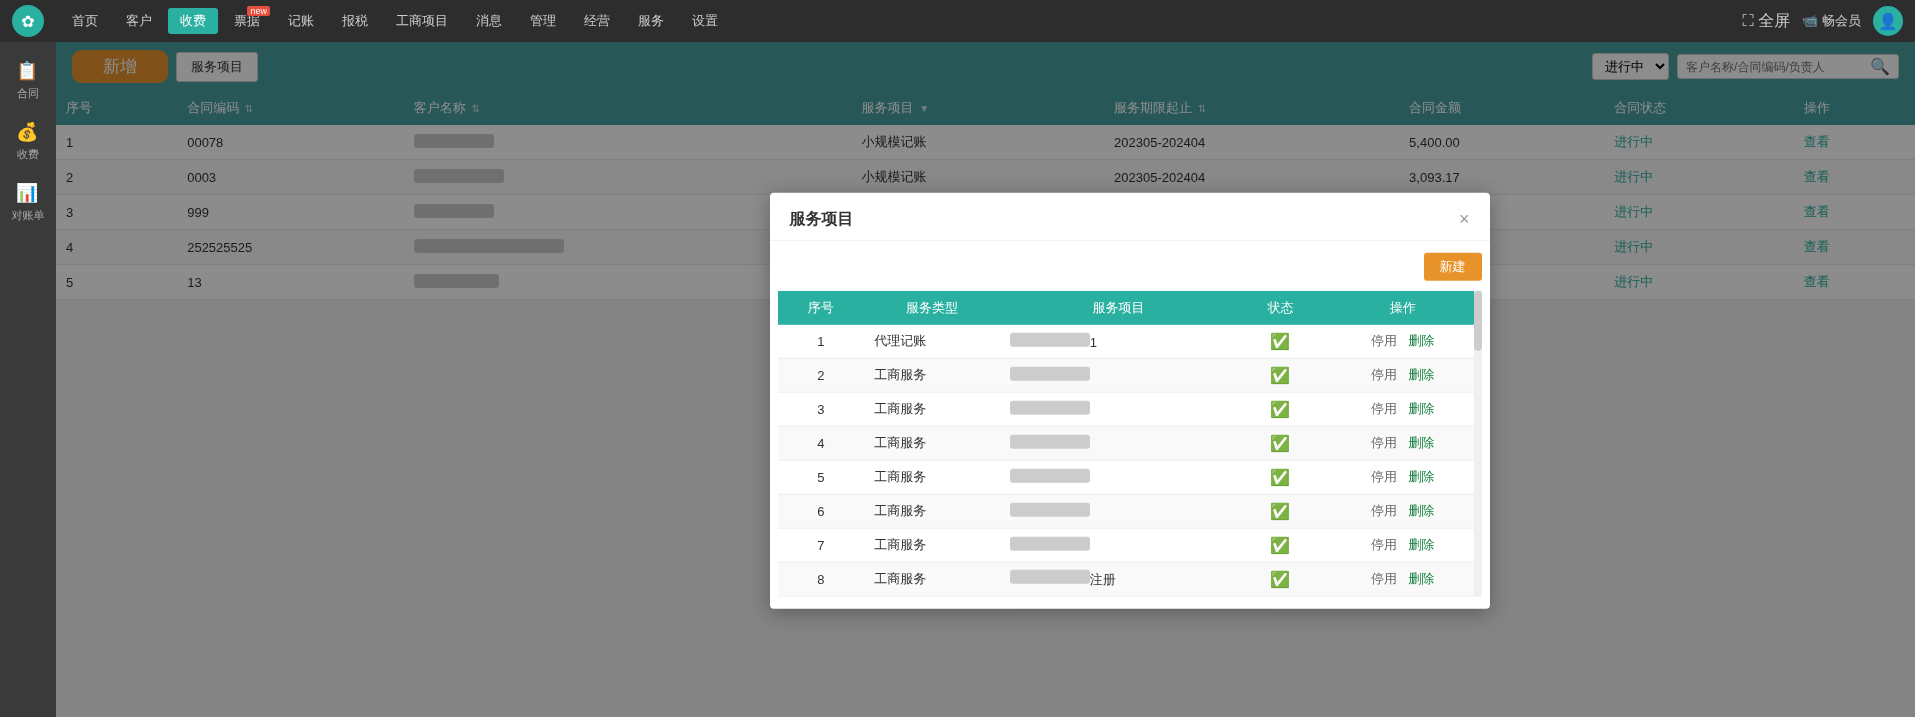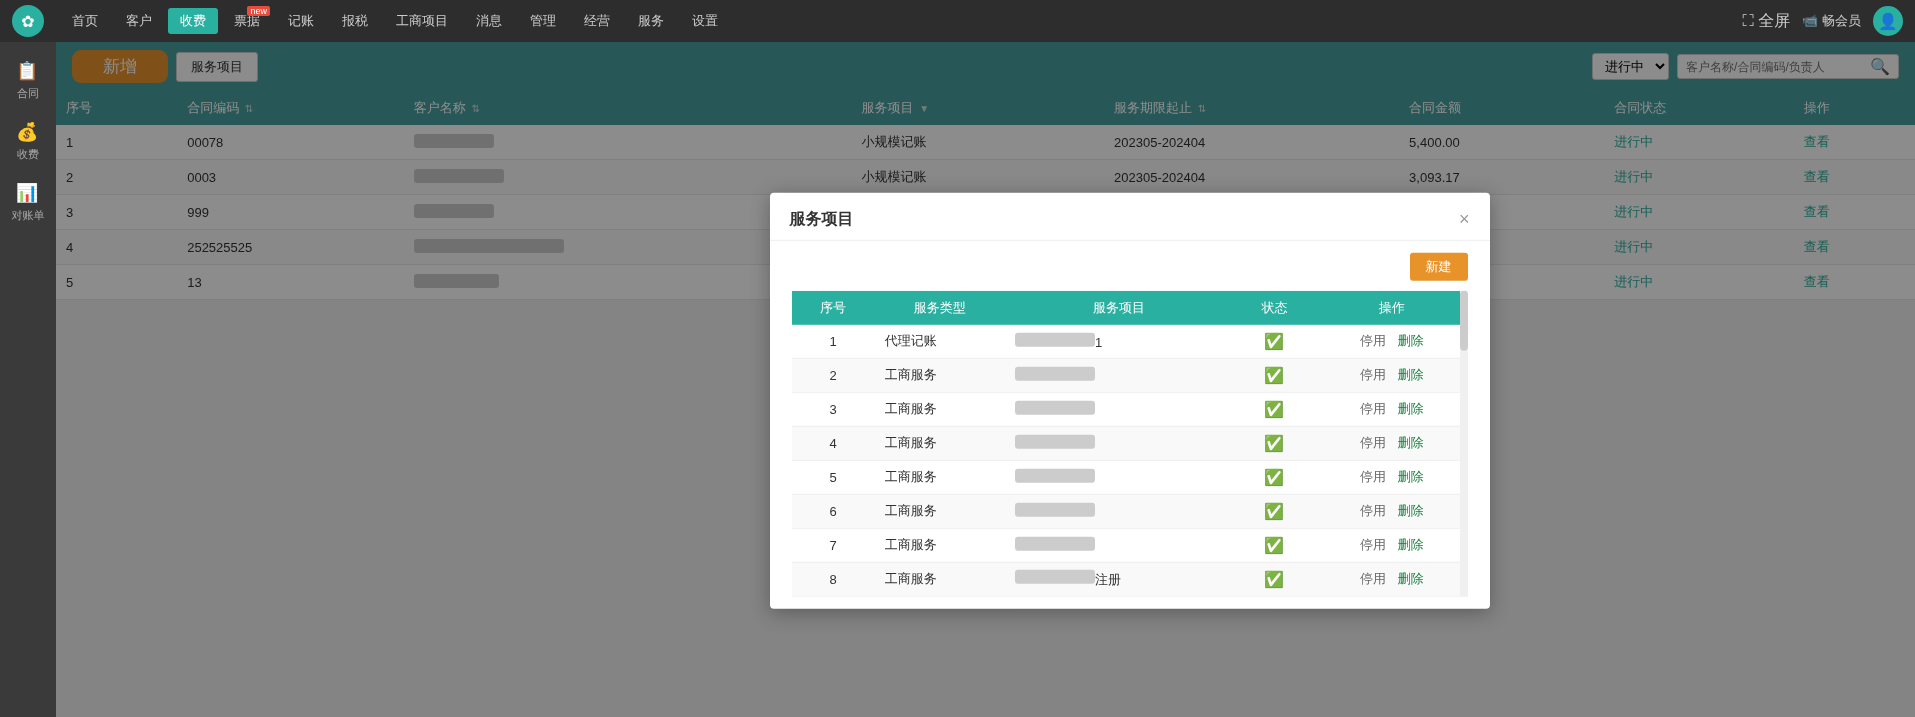--- a/index.html
+++ b/index.html
@@ -250,21 +250,21 @@
       color: #333;
       font-weight: bold;
     }
     .modal-close {
       color: #999;
       font-size: 18px;
       cursor: pointer;
       line-height: 1;
     }
     .modal-body {
-      padding: 12px 22px;
+      padding: 12px 8px;
       flex: 1;
       overflow: hidden;
       display: flex;
       flex-direction: column;
     }
     .modal-toolbar {
       display: flex;
       justify-content: flex-end;
       margin-bottom: 10px;
     }

